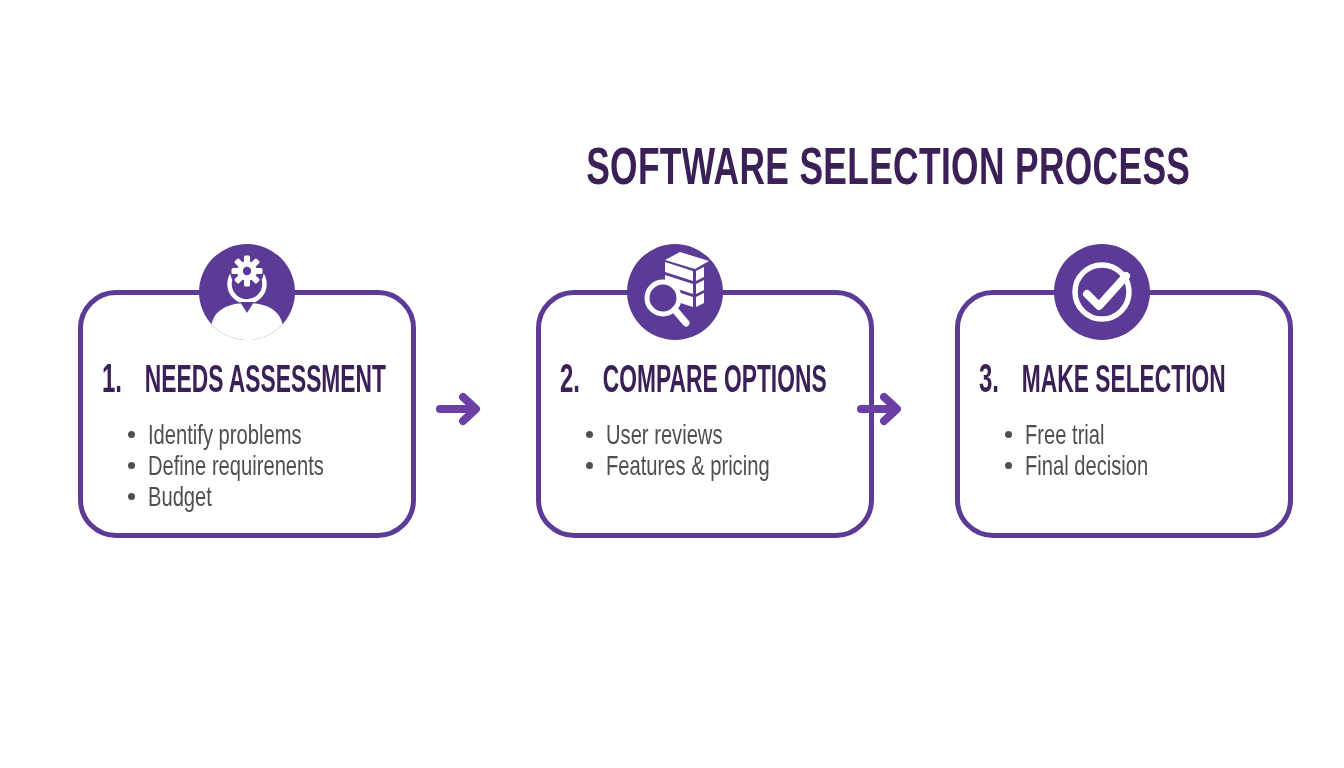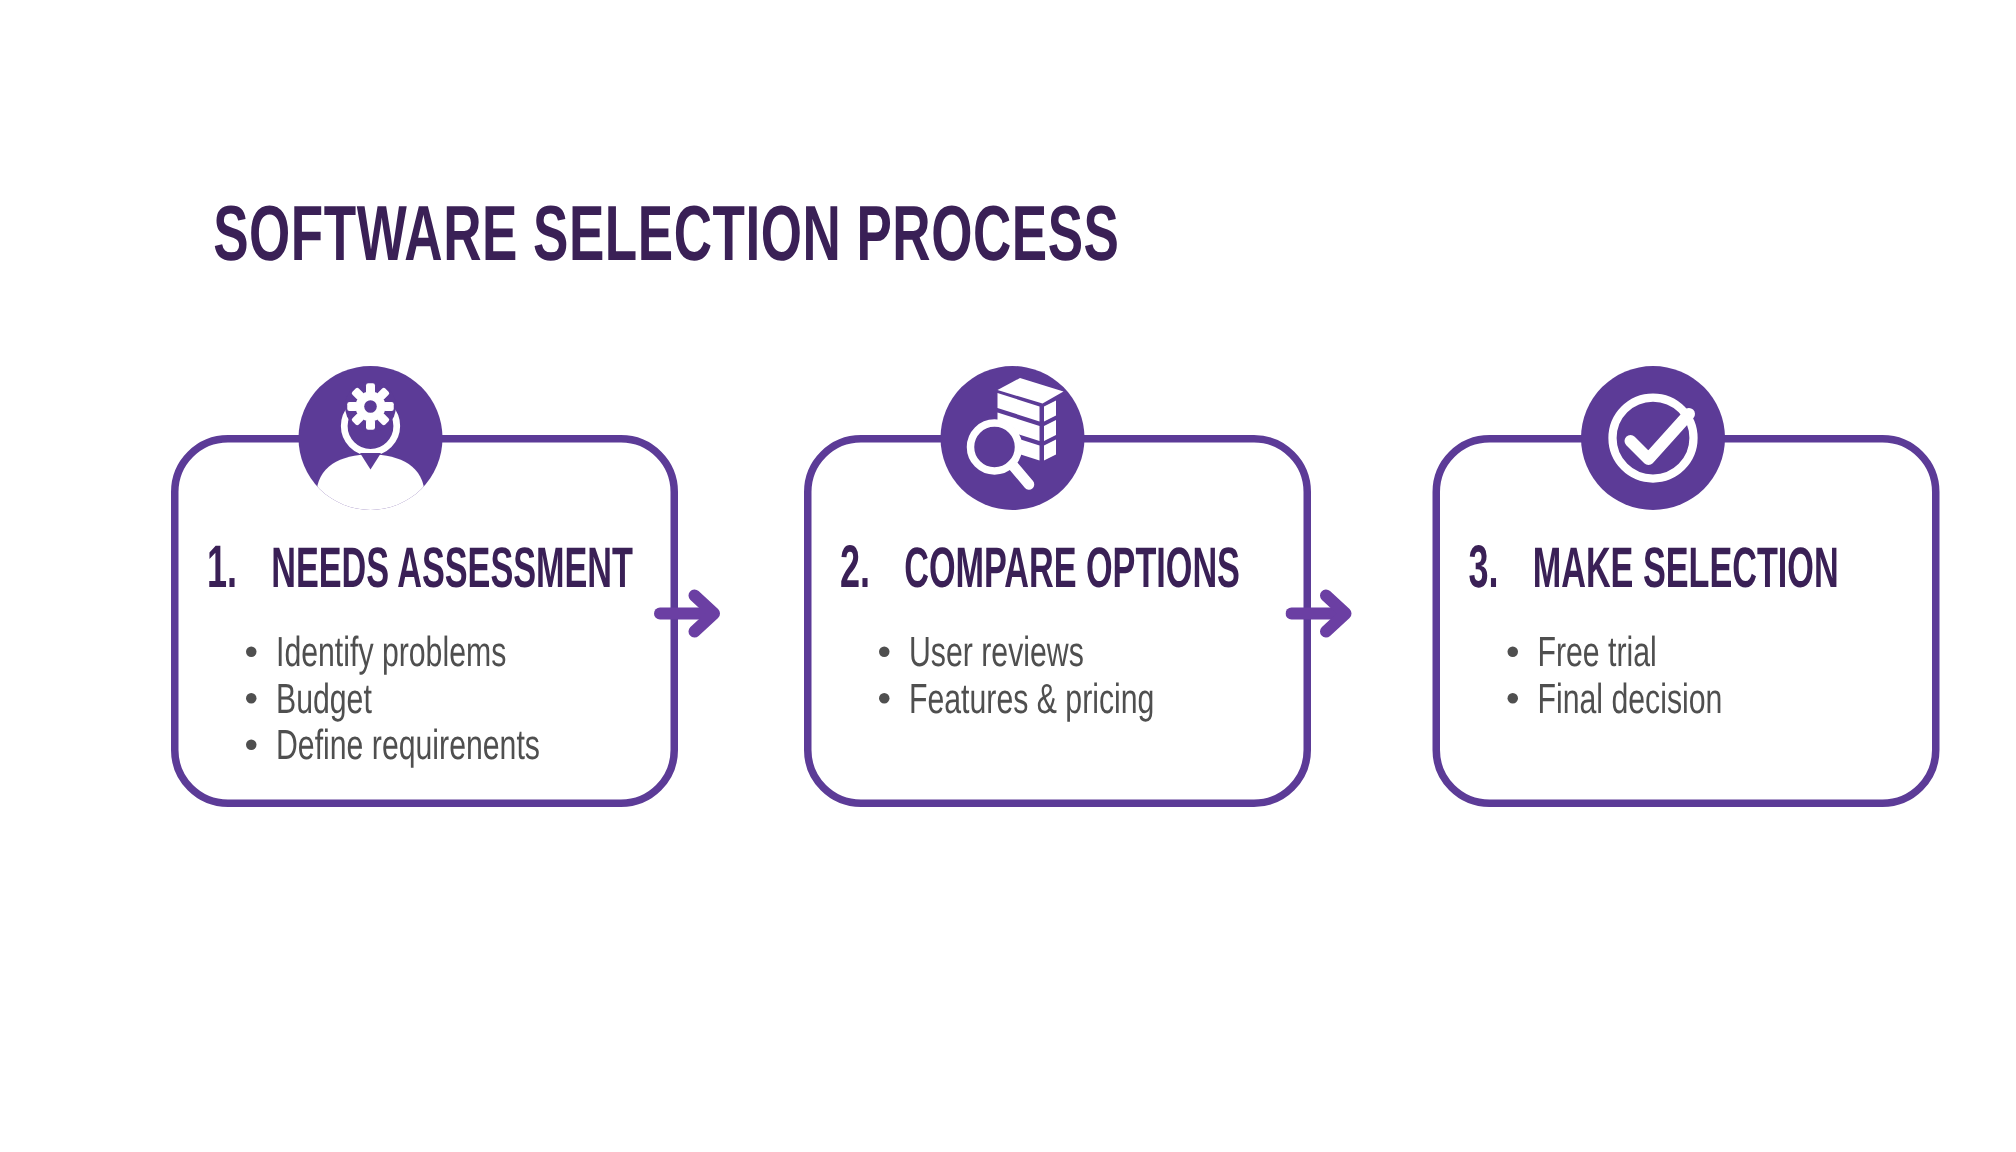--- a/index.html
+++ b/index.html
@@ -19,23 +19,23 @@
     height: 768px;
     margin: 0 auto;
     background: var(--background);
     overflow: hidden;
   }
 
   
   .title-row {
     position: absolute;
     left: 0;
-    top: 130px;
+    top: 140px;
     width: 1332px;
-    text-align: left;
+    text-align: right;
   }
   .cond-title {
     display: inline-block;
     transform: scaleX(0.68);
     transform-origin: 50% 50%;
     font-size: 52px;
     font-weight: bold;
     line-height: 1;
     letter-spacing: 0.5px;
     color: var(--dark-purple);
@@ -45,21 +45,21 @@
   
   .step-card {
     position: absolute;
     top: 290px;
     width: 338px;
     height: 248px;
     background: var(--background);
     border: 5px solid var(--accent-purple);
     border-radius: 38px;
   }
-  .step-card.pos-1 { left: 78px; margin-left: 36px; }
+  .step-card.pos-1 { left: 78px; }
   .step-card.pos-2 { left: 506px; margin-left: 30px; }
   .step-card.pos-3 { left: 955px; }
 
   .icon-circle {
     position: absolute;
     top: 244px;
     width: 96px;
     height: 96px;
     border-radius: 50%;
     background: var(--accent-purple);
@@ -150,25 +150,25 @@
         <span class="step-number">1.</span><span class="step-label">NEEDS ASSESSMENT</span>
       </span>
     </div>
     <ul class="bullet-list">
       <li>
           <span class="bullet-dot"></span>
           <span class="cond-bullet">Identify problems</span>
         </li>
       <li>
           <span class="bullet-dot"></span>
+          <span class="cond-bullet">Define requirenents</span>
+        </li>
+      <li>
+          <span class="bullet-dot"></span>
           <span class="cond-bullet">Budget</span>
-        </li>
-      <li>
-          <span class="bullet-dot"></span>
-          <span class="cond-bullet">Define requirenents</span>
         </li>
     </ul>
   </div>
 
   <div class="step-card pos-2">
     <div class="step-heading">
       <span class="cond-heading">
         <span class="step-number">2.</span><span class="step-label">COMPARE OPTIONS</span>
       </span>
     </div>

